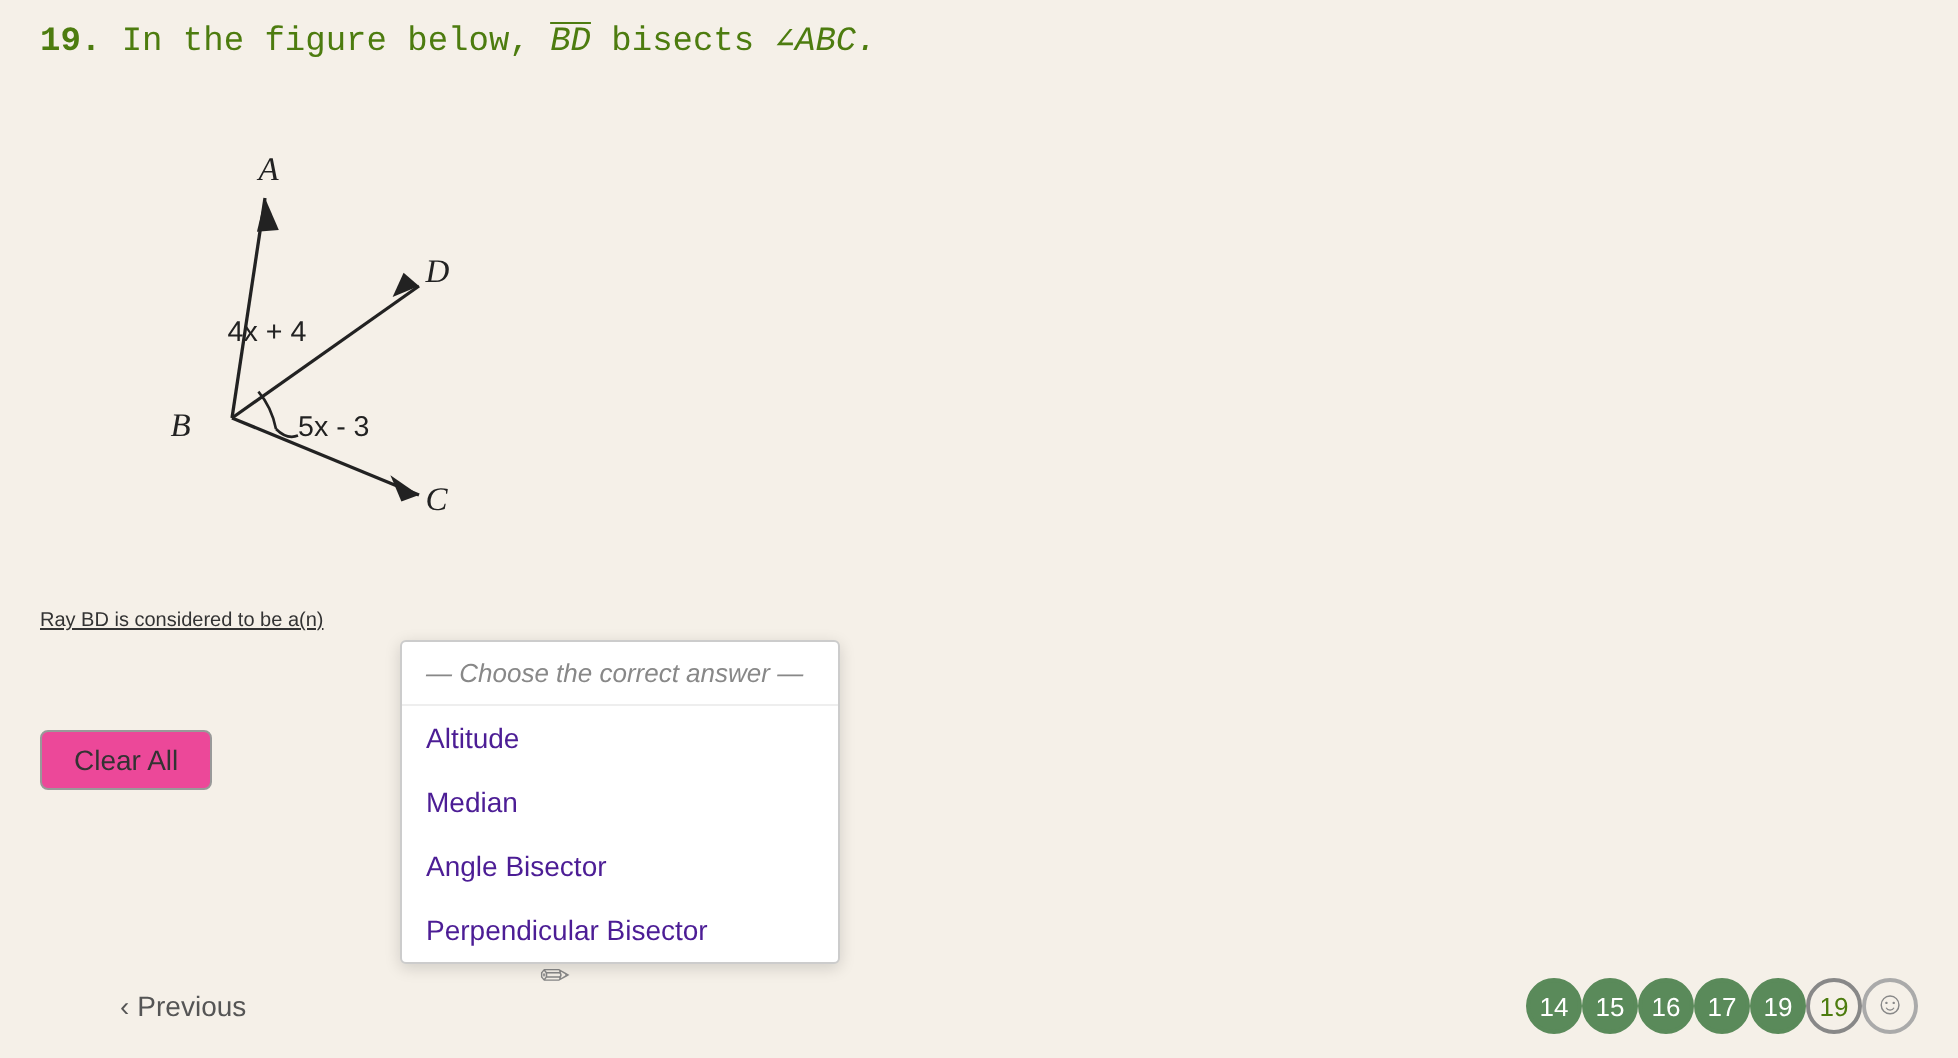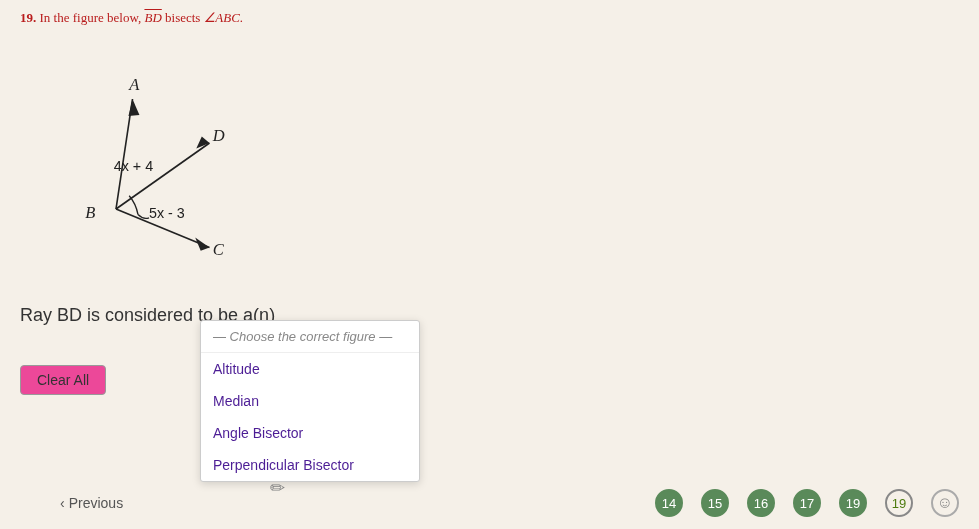--- a/index.html
+++ b/index.html
@@ -20,24 +20,24 @@
     }
 
     .question-area {
       position: absolute;
       top: 10px;
       left: 20px;
       right: 20px;
     }
 
     .question-text {
-      font-size: 13px;
-      color: #b91c1c;
+      font-size: 17px;
+      color: #4d7c0f;
       margin-bottom: 10px;
-      font-family: Liberation Serif, serif;
+      font-family: Liberation Mono, monospace;
     }
 
     .question-text .q-num {
       font-weight: bold;
     }
 
     .overline {
       text-decoration: overline;
       font-style: italic;
     }
@@ -56,23 +56,24 @@
 
     .figure-svg {
       width: 260px;
       height: 220px;
     }
 
     .ray-bd-text {
       position: absolute;
       top: 305px;
       left: 20px;
-      font-size: 18px;
+      font-size: 10px;
       color: #333;
       font-family: Arial, sans-serif;
+      text-decoration: underline;
     }
 
     .clear-all-btn {
       position: absolute;
       top: 365px;
       left: 20px;
       background: #ec4899;
       border: 1px solid #999;
       border-radius: 4px;
       padding: 6px 16px;
@@ -124,21 +125,21 @@
       font-family: Arial, sans-serif;
     }
 
     
     .bottom-nav {
       position: absolute;
       bottom: 12px;
       right: 20px;
       display: flex;
       align-items: center;
-      gap: 18px;
+      gap: 0;
     }
 
     .nav-num {
       width: 28px;
       height: 28px;
       border-radius: 50%;
       display: flex;
       align-items: center;
       justify-content: center;
       font-size: 13px;
@@ -221,21 +222,21 @@
     </svg>
   </div>
 
   <div class="ray-bd-text">
     <span>Ray BD is considered to be a(n)</span>
   </div>
 
   <button class="clear-all-btn">Clear All</button>
 
   <div class="dropdown-container">
-    <div class="dropdown-header">— Choose the correct figure —</div>
+    <div class="dropdown-header">— Choose the correct answer —</div>
     <div class="dropdown-item">Altitude</div>
     <div class="dropdown-item">Median</div>
     <div class="dropdown-item">Angle Bisector</div>
     <div class="dropdown-item">Perpendicular Bisector</div>
   </div>
 
   <div class="prev-btn">
     <span>‹</span>
     <span>Previous</span>
   </div>

